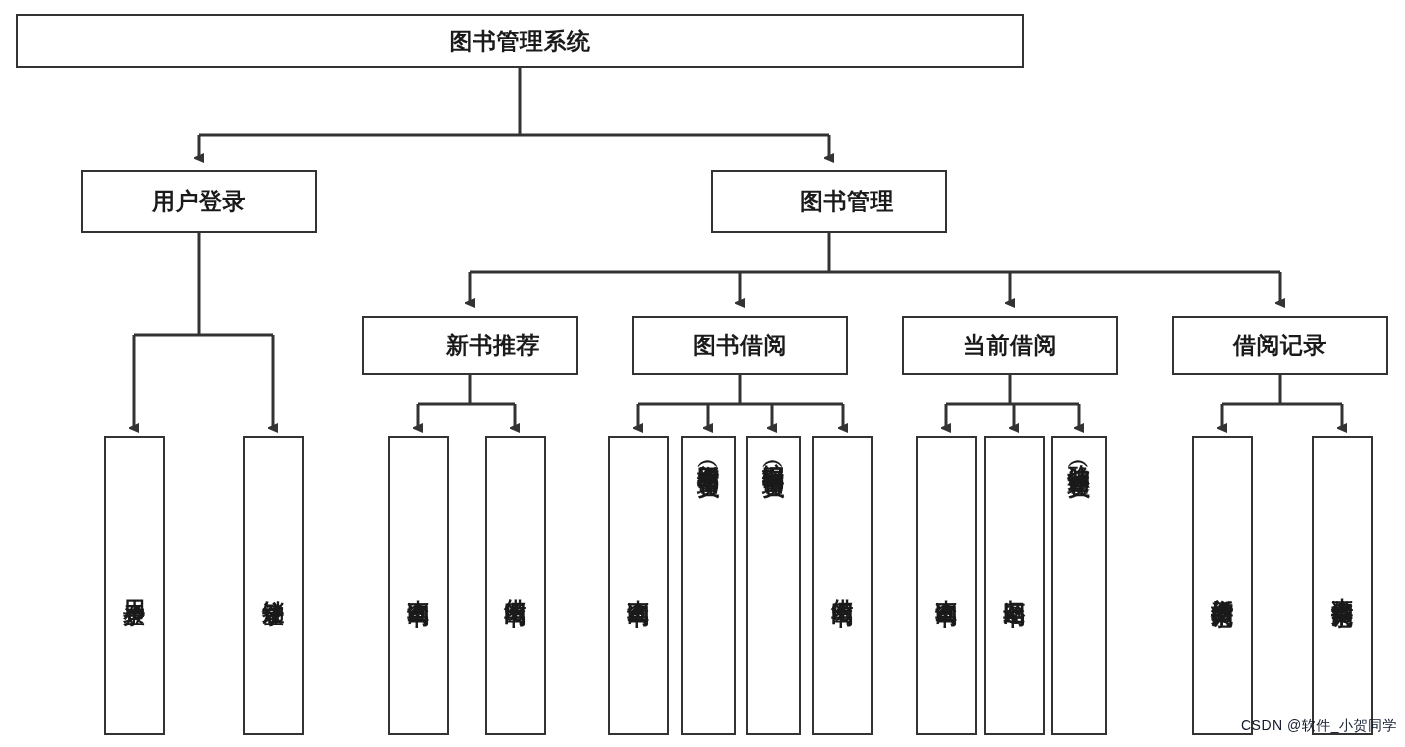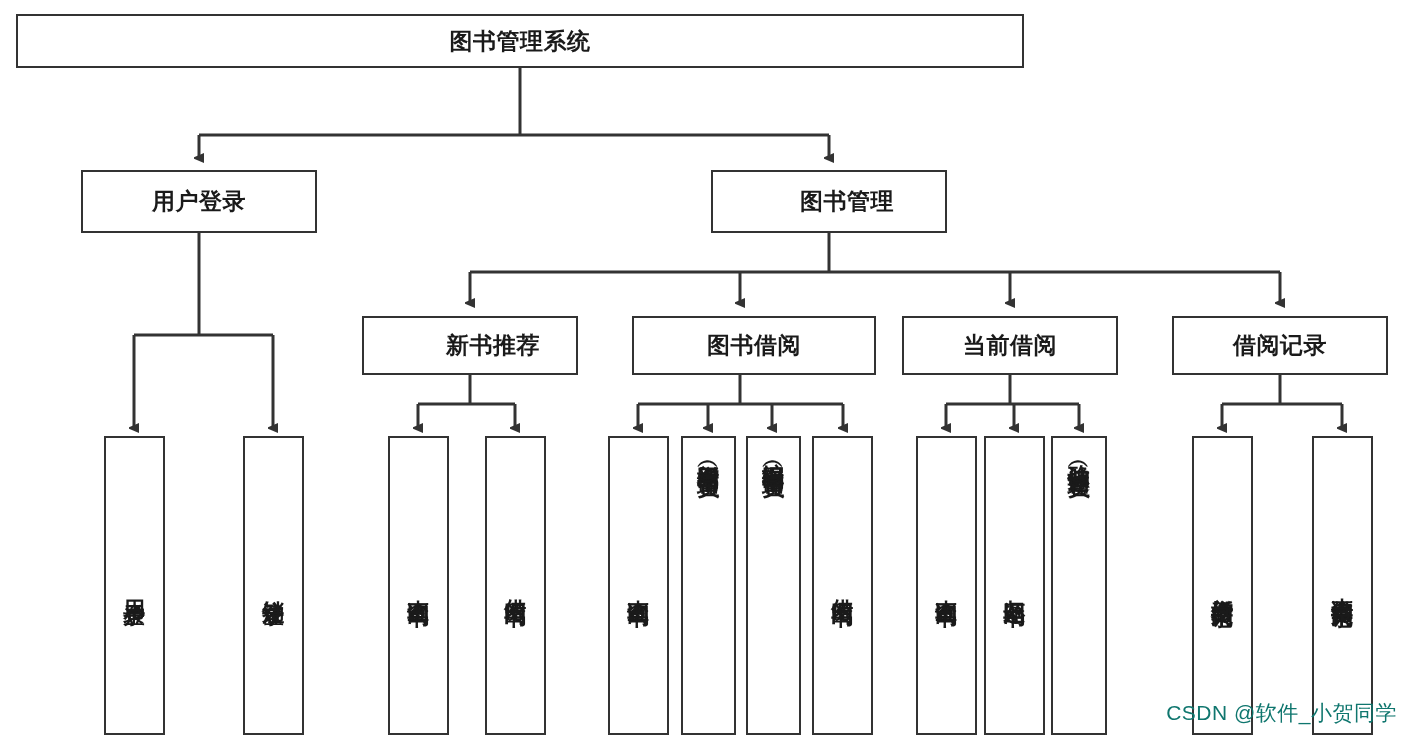--- a/index.html
+++ b/index.html
@@ -56,23 +56,23 @@
     white-space: nowrap;
     user-select: none;
   }
   .node-box.leaf.centered {
     align-items: center;
     padding-top: 0;
   }
   .watermark {
     position: absolute;
     right: 8px;
-    bottom: 20px;
-    font-size: 21px;
-    color: #0f766e;
+    bottom: 12px;
+    font-size: 14px;
+    color: #0f172a;
     letter-spacing: 0.5px;
     user-select: none;
     white-space: nowrap;
   }
 </style>
 </head>
 <body>
 
 <div id="canvas">
 
@@ -135,21 +135,21 @@
   </div>
 
   <div class="node-box" style="left:711px; top:170px; width:236px; height:63px;padding-left:36px;">
     <span class="node-label-h">图书管理</span>
   </div>
 
   <div class="node-box" style="left:362px; top:316px; width:216px; height:59px;padding-left:46px;">
     <span class="node-label-h">新书推荐</span>
   </div>
 
-  <div class="node-box" style="left:632px; top:316px; width:244px; height:59px;">
+  <div class="node-box" style="left:632px; top:316px; width:216px; height:59px;">
     <span class="node-label-h">图书借阅</span>
   </div>
 
   <div class="node-box" style="left:902px; top:316px; width:216px; height:59px;">
     <span class="node-label-h">当前借阅</span>
   </div>
 
   <div class="node-box" style="left:1172px; top:316px; width:216px; height:59px;">
     <span class="node-label-h">借阅记录</span>
   </div>

